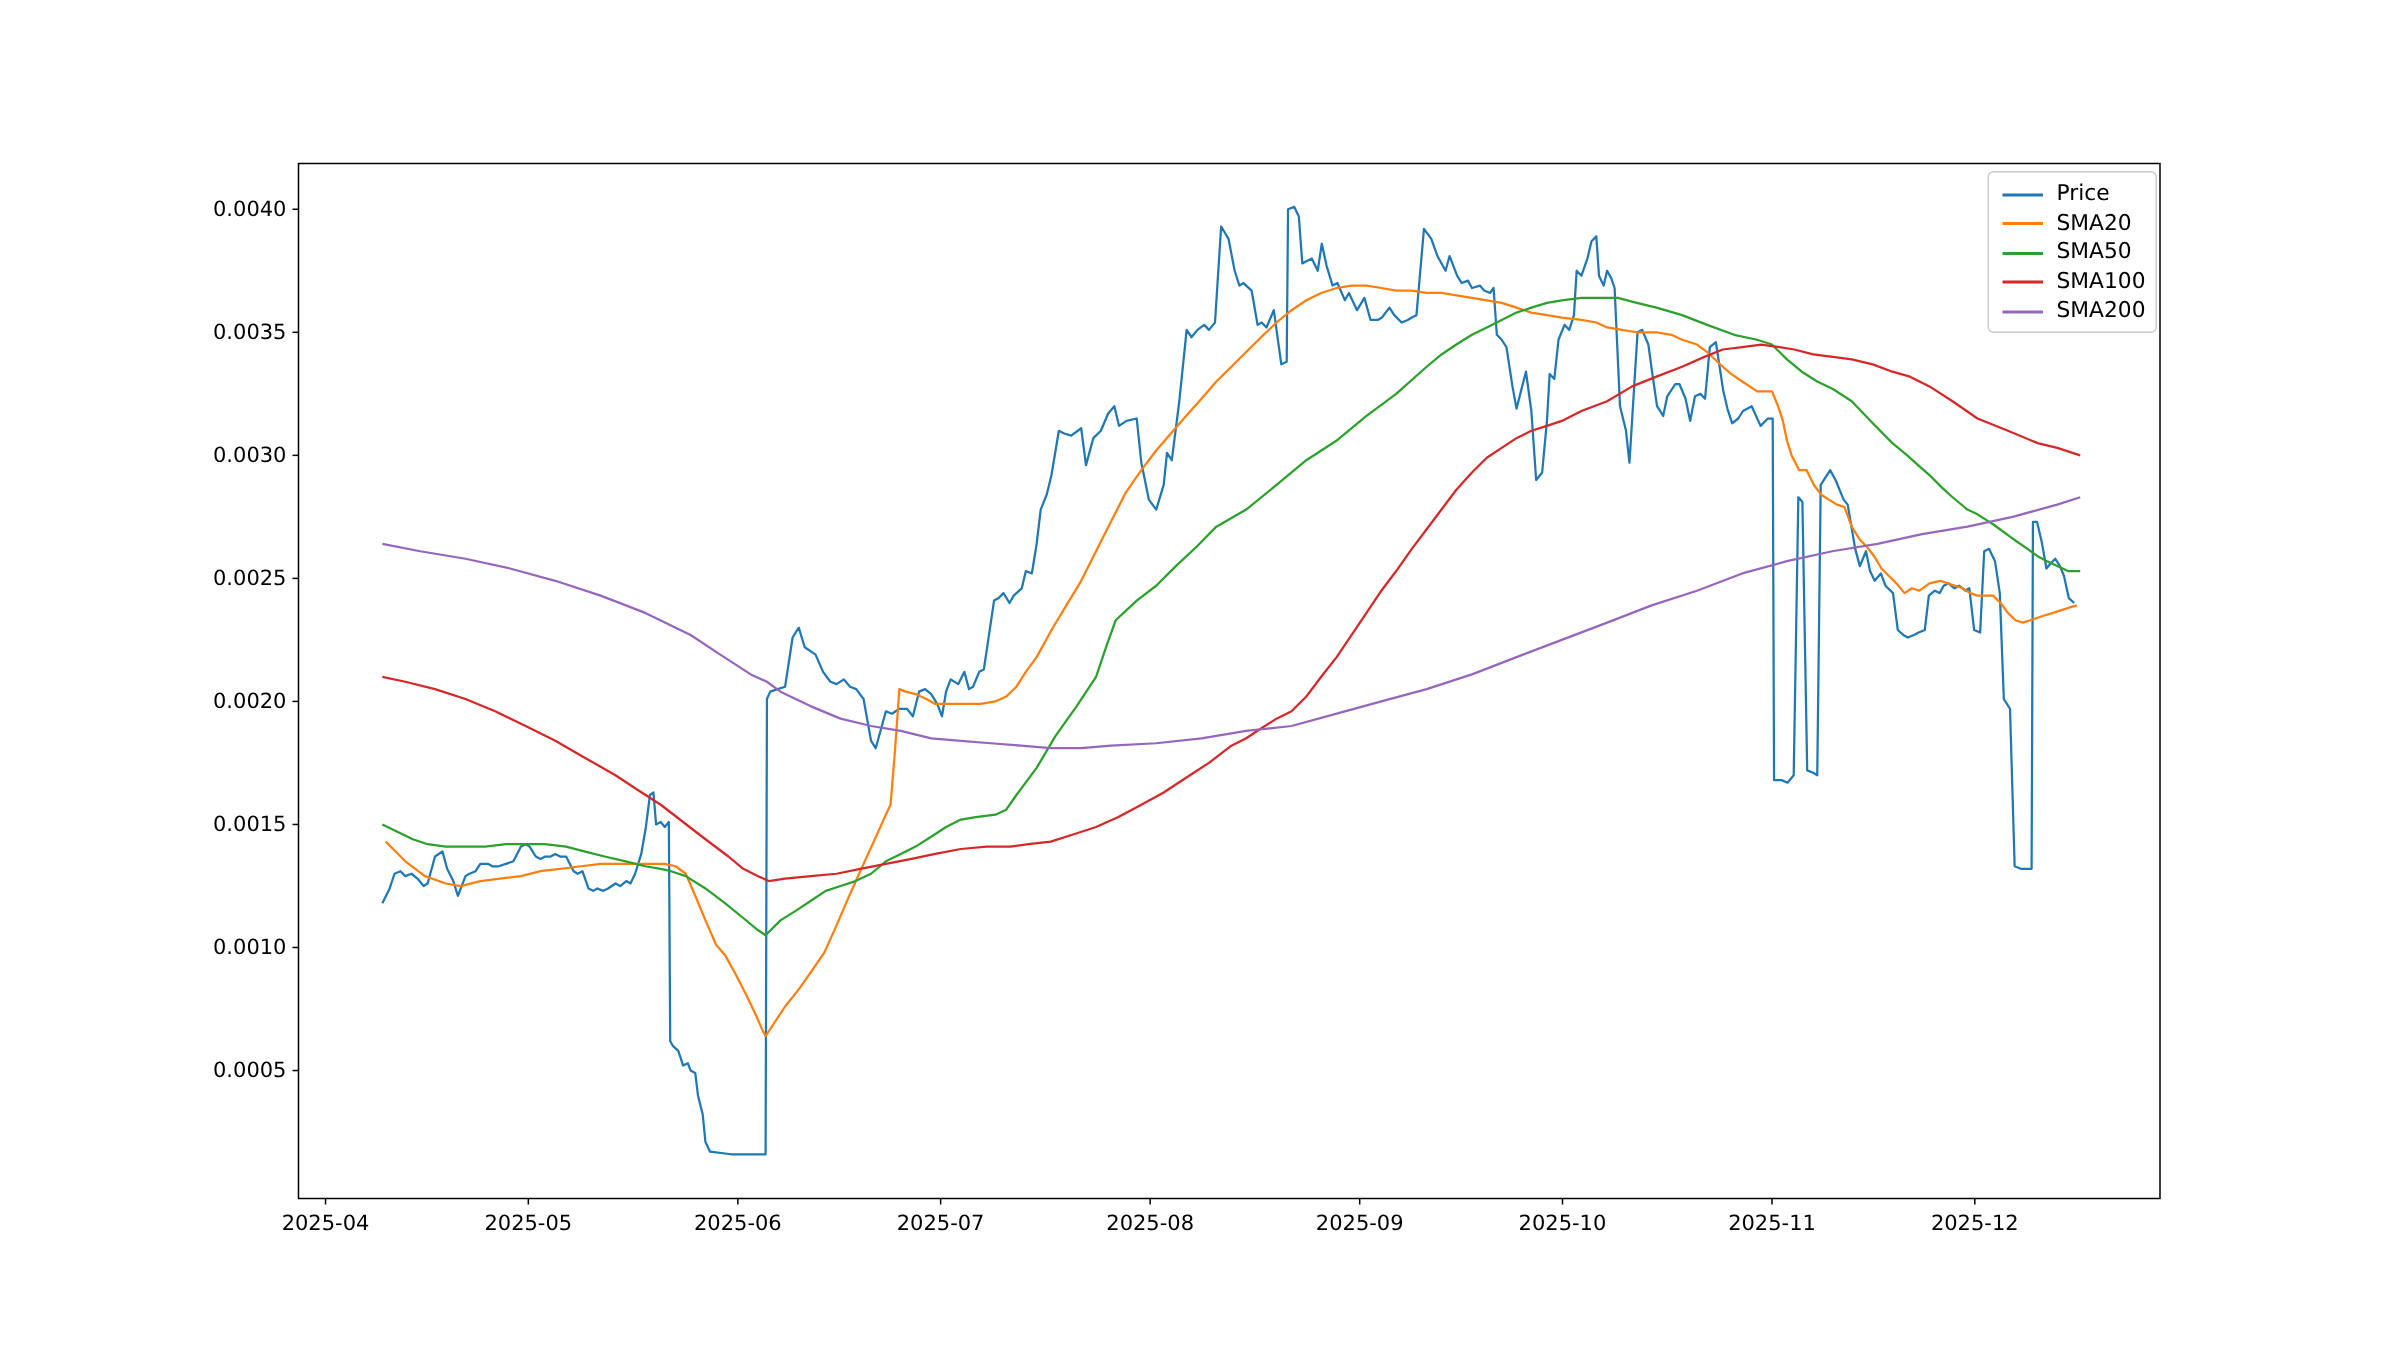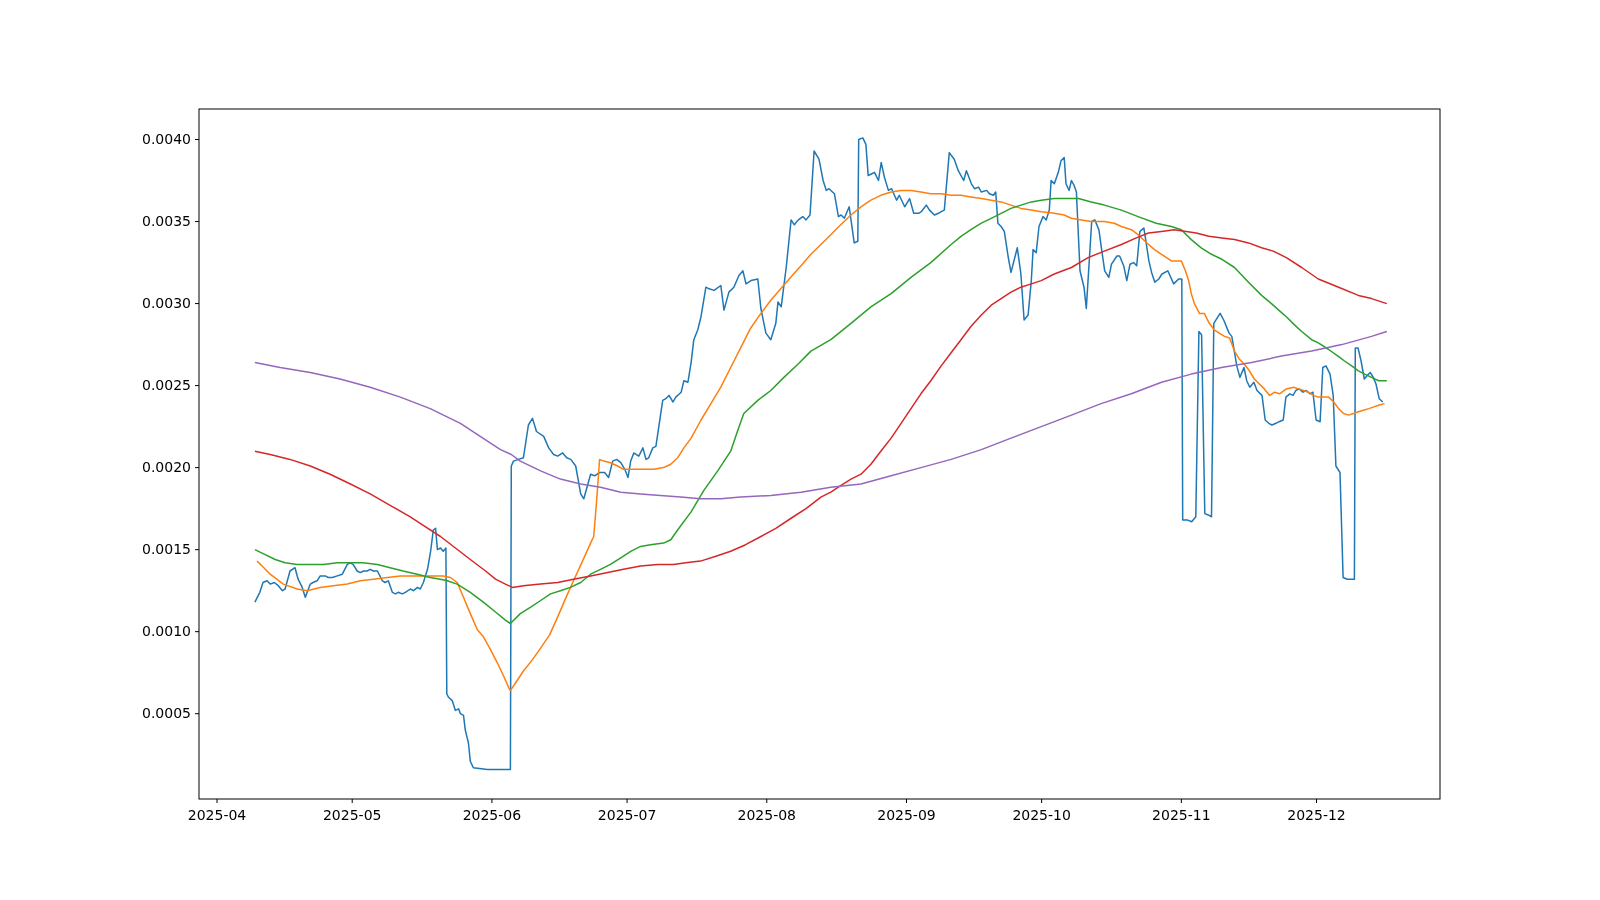--- a/index.html
+++ b/index.html
@@ -57,13 +57,35 @@
       <text x="191" y="226.0392296718972" text-anchor="end" font-size="14" fill="#000000" font-family="&quot;DejaVu Sans&quot;,&quot;Liberation Sans&quot;,sans-serif">0.0035</text>
       <line x1="195" y1="139.51355206847353" x2="199" y2="139.51355206847353" stroke="#000000" stroke-width="1"></line>
       <text x="191" y="144.01355206847353" text-anchor="end" font-size="14" fill="#000000" font-family="&quot;DejaVu Sans&quot;,&quot;Liberation Sans&quot;,sans-serif">0.0040</text>
       <polyline points="254.9,602.1 259.8,592.3 263.0,582.5 267.0,580.8 270.2,584.1 274.3,582.5 278.3,585.7 282.4,590.7 285.1,589.0 290.0,571.0 295.0,567.7 298.1,579.2 302.2,587.4 305.3,597.2 310.3,584.1 313.0,582.5 317.1,580.8 320.2,575.9 325.2,575.9 328.3,577.5 332.4,577.5 337.3,575.9 342.3,574.2 347.3,564.4 350.4,562.8 353.1,564.4 357.2,571.0 360.3,572.6 363.5,571.0 367.1,571.0 370.2,569.3 373.4,571.0 377.4,571.0 382.4,580.8 385.1,582.5 388.3,580.8 392.3,592.3 395.5,593.9 398.2,592.3 402.2,593.9 405.4,592.3 410.3,589.0 413.5,590.7 417.5,587.4 420.3,589.0 423.4,582.5 427.5,569.3 430.6,551.3 433.3,530.0 435.6,528.3 437.4,549.6 440.5,548.0 443.2,551.3 445.9,548.0 446.8,694.0 448.6,697.3 452.2,700.6 455.4,710.4 458.6,708.8 460.4,713.7 463.5,715.3 465.3,730.1 468.5,743.2 470.3,761.3 473.4,767.8 487.4,769.5 510.4,769.5 511.3,466.0 513.5,461.1 518.5,459.4 523.4,457.8 528.4,425.0 532.5,418.4 536.5,431.5 543.7,436.4 548.7,447.9 553.6,454.5 557.7,456.1 562.6,452.9 566.7,457.8 570.8,459.4 575.7,466.0 580.7,493.9 583.8,498.8 587.9,484.0 590.6,474.2 594.6,475.8 599.6,472.5 604.6,472.5 608.6,477.5 612.7,461.1 616.7,459.4 620.8,462.7 624.8,469.3 628.0,477.5 630.7,461.1 633.8,452.9 638.8,456.1 642.9,447.9 646.0,459.4 648.7,457.8 652.8,447.9 655.9,446.3 658.6,428.2 662.7,400.4 665.8,398.7 669.0,395.4 673.0,402.0 675.8,397.1 681.2,392.2 683.9,380.7 687.9,382.3 691.1,362.6 693.8,339.7 697.8,329.8 701.0,316.7 705.9,287.2 709.1,288.8 714.1,290.4 720.8,285.5 724.0,310.1 728.9,292.1 733.9,287.2 738.8,275.7 742.9,270.8 746.0,283.9 751.0,280.6 757.8,279.0 760.9,308.5 765.9,333.1 770.8,339.7 775.8,323.3 778.0,301.9 781.2,306.8 786.2,267.5 791.1,219.9 794.3,224.8 798.3,219.9 802.8,216.6 806.0,219.9 810.0,215.0 814.1,151.0 819.0,159.2 823.1,180.5 826.3,190.4 829.0,188.7 834.4,193.7 838.4,216.6 841.1,215.0 844.3,218.3 849.2,206.8 854.2,242.9 857.8,241.2 858.7,139.5 862.8,137.9 865.9,144.4 868.2,175.6 871.3,174.0 874.5,172.3 878.5,180.5 881.2,162.5 884.4,177.2 888.4,190.4 891.6,188.7 896.6,200.2 899.3,195.3 904.7,206.8 909.6,198.6 913.7,213.3 918.6,213.3 921.3,211.7 926.3,205.1 929.5,210.1 934.4,215.0 938.5,213.3 941.2,211.7 944.3,210.1 949.3,152.6 954.2,159.2 958.3,170.7 963.7,180.5 966.4,170.7 971.4,183.8 974.5,188.7 978.6,187.1 981.3,192.0 986.7,190.4 989.4,193.7 993.4,195.3 995.7,192.0 997.9,223.2 1001.1,226.5 1004.3,231.4 1008.3,257.6 1011.0,272.4 1017.3,247.8 1020.9,274.0 1024.1,320.0 1028.1,315.0 1031.3,280.6 1033.1,249.4 1036.2,252.7 1039.0,226.5 1043.0,216.6 1046.2,219.9 1049.3,210.1 1051.1,180.5 1054.3,183.8 1058.3,172.3 1061.0,160.8 1064.2,157.6 1066.0,183.8 1069.1,190.4 1071.4,180.5 1074.1,185.4 1076.4,192.0 1080.0,270.8 1084.0,287.2 1086.3,308.5 1091.7,221.5 1094.8,219.9 1098.9,229.7 1101.6,249.4 1104.7,270.8 1108.8,277.3 1111.5,264.2 1116.9,256.0 1119.6,256.0 1123.7,265.8 1126.8,280.6 1130.0,264.2 1133.6,262.6 1136.7,265.8 1139.9,231.4 1143.9,228.1 1148.9,260.9 1151.6,272.4 1154.8,282.2 1158.8,279.0 1162.0,274.0 1167.8,270.8 1173.7,283.9 1178.6,279.0 1181.8,279.0 1182.7,520.1 1187.7,520.1 1191.7,521.8 1195.8,516.8 1198.9,331.5 1201.6,334.7 1204.8,513.6 1208.8,515.2 1211.5,516.8 1213.8,323.3 1220.1,313.4 1223.7,320.0 1229.1,333.1 1231.8,336.4 1236.8,365.9 1239.9,377.4 1244.0,367.5 1246.7,380.7 1249.8,387.2 1253.9,382.3 1257.0,390.5 1262.0,395.4 1265.2,420.0 1268.8,423.3 1271.9,425.0 1276.0,423.3 1279.1,421.7 1283.2,420.0 1285.9,397.1 1289.9,393.8 1293.1,395.4 1295.8,390.5 1299.0,388.9 1303.0,392.2 1306.2,390.5 1310.2,393.8 1312.9,392.2 1316.1,420.0 1320.1,421.7 1322.8,367.5 1326.0,365.9 1330.0,374.1 1333.2,395.4 1335.9,466.0 1340.0,472.5 1343.1,577.5 1347.2,579.2 1354.4,579.2 1355.3,347.9 1358.0,347.9 1361.1,361.0 1364.3,379.0 1367.0,375.7 1370.2,372.5 1373.3,377.4 1376.0,384.0 1379.2,398.7 1382.8,402.0" fill="none" stroke="#1f77b4" stroke-width="1.5" stroke-linejoin="round" clip-path="url(#plotclip)"></polyline>
       <polyline points="257.1,561.1 262.1,566.0 270.2,574.2 283.3,584.1 297.2,589.0 307.1,590.7 320.2,587.4 333.3,585.7 347.3,584.1 360.3,580.8 373.4,579.2 387.4,577.5 400.4,575.9 413.5,575.9 427.5,575.9 437.4,575.9 443.2,575.9 450.4,577.5 457.2,582.5 463.5,597.2 470.3,613.6 477.5,630.0 483.3,636.6 490.5,649.7 497.3,662.8 503.6,676.0 508.6,687.4 510.4,690.7 515.8,682.5 523.4,671.0 532.5,659.6 540.6,648.1 549.6,634.9 557.7,616.9 565.4,598.9 573.5,580.8 582.5,561.1 590.6,543.1 593.7,536.5 596.4,503.7 599.6,459.4 603.7,461.1 610.4,462.7 617.6,466.0 623.5,469.3 633.4,469.3 643.8,469.3 653.7,469.3 663.6,467.6 670.8,464.3 677.6,457.8 683.9,447.9 691.1,438.1 701.0,420.0 710.9,403.6 720.8,387.2 730.7,367.5 740.6,347.9 750.6,328.2 760.9,313.4 770.8,300.3 780.7,288.8 790.7,277.3 801.0,265.8 810.9,254.3 820.9,244.5 830.8,234.7 840.7,224.8 851.0,215.0 861.0,206.8 870.9,200.2 880.8,195.3 891.1,192.0 901.1,190.4 911.0,190.4 920.9,192.0 930.8,193.7 941.2,193.7 951.1,195.3 961.0,195.3 970.9,196.9 981.3,198.6 991.2,200.2 1001.1,201.9 1011.0,205.1 1020.9,208.4 1031.3,210.1 1041.2,211.7 1054.3,213.3 1064.2,215.0 1071.4,218.3 1081.3,219.9 1091.2,221.5 1104.3,221.5 1114.2,223.2 1121.4,226.5 1131.3,229.7 1138.1,234.7 1148.5,244.5 1154.3,249.4 1161.5,254.3 1171.4,260.9 1181.3,260.9 1185.4,270.8 1188.6,280.6 1191.3,293.7 1194.4,303.6 1199.4,313.4 1204.3,313.4 1209.3,323.3 1214.2,329.8 1219.2,333.1 1224.6,336.4 1229.6,338.0 1234.5,351.1 1239.5,359.3 1244.4,364.3 1249.4,370.8 1254.3,379.0 1259.3,384.0 1264.3,388.9 1269.7,395.4 1274.6,392.2 1279.6,393.8 1286.3,388.9 1293.5,387.2 1298.5,388.9 1303.5,390.5 1308.4,392.2 1313.4,395.4 1318.3,397.1 1328.7,397.1 1333.7,402.0 1338.6,408.6 1343.6,413.5 1348.5,415.1 1353.5,413.5 1358.4,411.8 1363.4,410.2 1368.8,408.6 1373.8,406.9 1378.7,405.3 1384.6,403.6" fill="none" stroke="#ff7f0e" stroke-width="1.5" stroke-linejoin="round" clip-path="url(#plotclip)"></polyline>
       <polyline points="254.9,549.6 265.2,554.6 275.2,559.5 285.1,562.8 297.2,564.4 310.3,564.4 323.4,564.4 337.3,562.8 350.4,562.8 363.0,562.8 377.4,564.4 390.1,567.7 403.1,571.0 417.1,574.2 430.2,577.5 440.5,579.2 447.3,580.8 457.2,584.1 470.3,592.3 483.3,602.1 495.5,612.0 505.4,620.2 510.4,623.5 520.3,613.6 530.7,607.1 540.6,600.5 550.5,593.9 560.4,590.7 570.3,587.4 580.7,582.5 590.6,574.2 600.5,569.3 610.4,564.4 620.8,557.8 630.7,551.3 640.6,546.4 650.5,544.7 663.6,543.1 670.8,539.8 677.6,530.0 691.1,511.9 703.7,490.6 717.7,470.9 730.7,451.2 737.9,429.9 743.8,413.5 757.8,400.4 770.8,390.5 783.9,377.4 797.9,364.3 810.9,351.1 830.8,339.7 851.0,323.3 870.9,306.8 891.1,293.7 911.0,277.3 930.8,262.6 951.1,244.5 961.0,236.3 970.9,229.7 981.3,223.2 991.2,218.3 1001.1,213.3 1011.0,208.4 1020.9,205.1 1031.3,201.9 1041.2,200.2 1054.3,198.6 1066.0,198.6 1078.6,198.6 1091.2,201.9 1104.3,205.1 1121.4,210.1 1138.1,216.6 1156.1,223.2 1171.4,226.5 1181.3,229.7 1191.3,239.6 1201.2,247.8 1211.5,254.3 1221.9,259.3 1234.5,267.5 1248.5,282.2 1261.6,295.4 1271.5,303.6 1278.7,310.1 1286.3,316.7 1294.5,324.9 1301.7,331.5 1311.6,339.7 1318.3,342.9 1328.7,349.5 1340.0,357.7 1344.5,361.0 1351.7,365.9 1358.4,370.8 1364.7,374.1 1371.5,377.4 1378.7,380.7 1386.8,380.7" fill="none" stroke="#2ca02c" stroke-width="1.5" stroke-linejoin="round" clip-path="url(#plotclip)"></polyline>
       <polyline points="254.9,451.2 270.2,454.5 290.0,459.4 310.3,466.0 330.1,474.2 350.4,484.0 370.2,493.9 390.1,505.3 410.3,516.8 425.2,526.7 440.5,536.5 455.4,548.0 470.3,559.5 485.6,571.0 495.5,579.2 505.4,584.1 512.6,587.4 523.4,585.7 540.6,584.1 557.7,582.5 573.5,579.2 590.6,575.9 607.7,572.6 623.5,569.3 640.6,566.0 657.7,564.4 673.5,564.4 685.7,562.8 700.5,561.1 715.9,556.2 730.7,551.3 745.6,544.7 760.9,536.5 775.8,528.3 790.7,518.5 806.0,508.6 820.9,497.1 830.8,492.2 840.7,485.7 851.0,479.1 861.0,474.2 870.9,464.3 880.8,451.2 891.1,438.1 901.1,423.3 911.0,408.6 920.9,393.8 930.8,380.7 941.2,365.9 951.1,352.8 961.0,339.7 970.9,326.5 981.3,315.0 991.2,305.2 1001.1,298.6 1011.0,292.1 1020.9,287.2 1031.3,283.9 1041.2,280.6 1054.3,274.0 1071.4,267.5 1088.1,257.6 1104.3,251.1 1121.4,244.5 1136.3,237.9 1148.5,233.0 1161.5,231.4 1174.1,229.7 1186.3,231.4 1196.2,233.0 1208.8,236.3 1221.9,237.9 1234.5,239.6 1248.5,242.9 1261.6,247.8 1273.3,251.1 1286.3,257.6 1301.7,267.5 1318.3,279.0 1338.6,287.2 1358.4,295.4 1371.5,298.6 1386.8,303.6" fill="none" stroke="#d62728" stroke-width="1.5" stroke-linejoin="round" clip-path="url(#plotclip)"></polyline>
       <polyline points="254.9,362.6 280.1,367.5 310.3,372.5 340.0,379.0 370.2,387.2 400.4,397.1 430.2,408.6 460.4,423.3 480.2,436.4 500.5,449.6 511.3,454.5 520.3,461.1 540.6,470.9 560.4,479.1 580.7,484.0 600.5,487.3 620.8,492.2 640.6,493.9 660.4,495.5 680.7,497.1 700.5,498.8 720.8,498.8 740.6,497.1 770.8,495.5 801.0,492.2 830.8,487.3 861.0,484.0 891.1,475.8 920.9,467.6 951.1,459.4 981.3,449.6 1011.0,438.1 1041.2,426.6 1071.4,415.1 1101.1,403.6 1131.3,393.8 1161.5,382.3 1191.3,374.1 1221.5,367.5 1251.6,362.6 1281.4,356.1 1311.6,351.1 1341.8,344.6 1371.5,336.4 1386.8,331.5" fill="none" stroke="#9467bd" stroke-width="1.5" stroke-linejoin="round" clip-path="url(#plotclip)"></polyline>
     </svg>
 
+  <div class="legend" style="left: 1325px; top: 114px; width: 113px; height: 108px;">
+    <div class="legend-item">
+      <span class="legend-swatch" style="border-top-color: rgb(31, 119, 180);"></span>
+      <span class="legend-label">Price</span>
+    </div>
+    <div class="legend-item">
+      <span class="legend-swatch" style="border-top-color: rgb(255, 127, 14);"></span>
+      <span class="legend-label">SMA20</span>
+    </div>
+    <div class="legend-item">
+      <span class="legend-swatch" style="border-top-color: rgb(44, 160, 44);"></span>
+      <span class="legend-label">SMA50</span>
+    </div>
+    <div class="legend-item">
+      <span class="legend-swatch" style="border-top-color: rgb(214, 39, 40);"></span>
+      <span class="legend-label">SMA100</span>
+    </div>
+    <div class="legend-item">
+      <span class="legend-swatch" style="border-top-color: rgb(148, 103, 189);"></span>
+      <span class="legend-label">SMA200</span>
+    </div>
+  </div>
 </div>
 
 </body></html>

